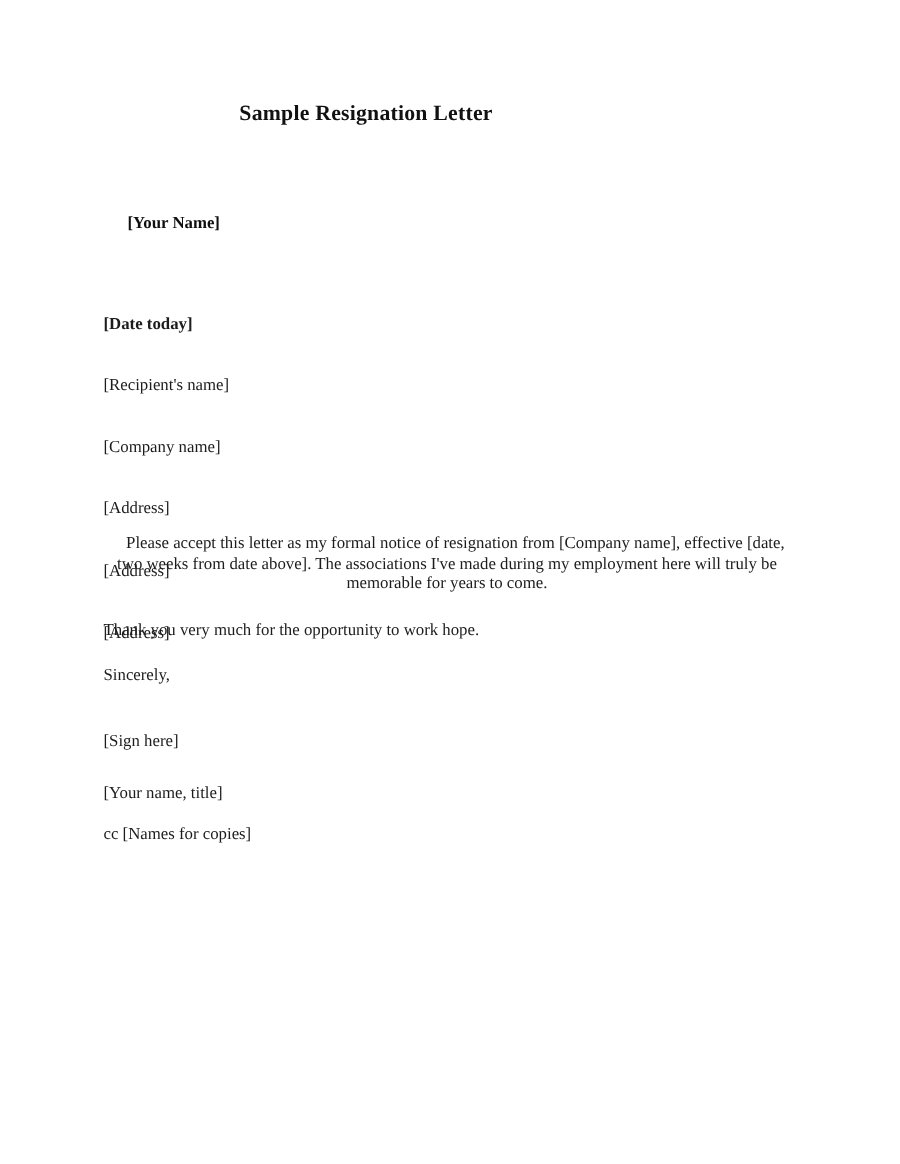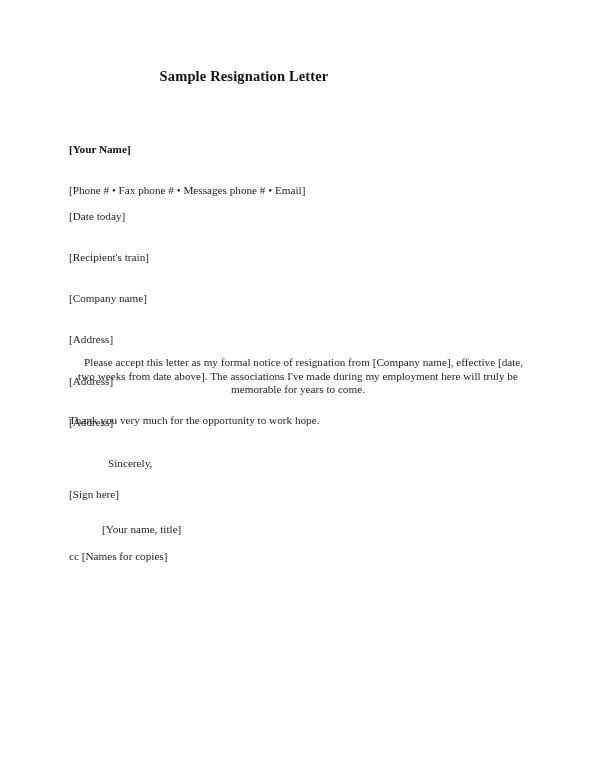--- a/index.html
+++ b/index.html
@@ -45,52 +45,52 @@
     line-height: 13.8px;
     color: #1c1c1c;
     white-space: pre-wrap;
   }
   .block .line {
     display: block;
   }
   .bold-line {
     font-weight: bold;
     color: #0f0f0f;
+    margin-left: 16px;
   }
 
   
   #sender-block      { top: 115px; }
-  #date-block        { top: 182px; }
+  #date-block        { top: 182px; font-weight: bold; }
   #recipient-block   { top: 223px; }
   #salutation-block  { top: 305px; }
   #paragraph-1       { top: 342px; width: 458px; text-align: center; }
   #paragraph-2       { top: 386px; width: 458px; }
-  #closing-sincerely { top: 429px; margin-left: 39px; }
+  #closing-sincerely { top: 416px; }
   #closing-sign      { top: 460px; }
-  #closing-name      { top: 495px; margin-left: 33px; }
+  #closing-name      { top: 495px; }
   #closing-cc        { top: 522px; }
 </style>
 </head>
 <body>
 
 <div class="page">
 
   <div class="letter-title">Sample Resignation Letter</div>
 
   <div class="block" id="sender-block">
     <span class="line bold-line">[Your Name]</span>
-    <span class="line">[Phone # • Fax phone # • Messages phone # • Email]</span>
   </div>
 
   <div class="block" id="date-block">
     <span class="line">[Date today]</span>
   </div>
 
   <div class="block" id="recipient-block">
-    <span class="line">[Recipient's train]</span>
+    <span class="line">[Recipient's name]</span>
     <span class="line">[Company name]</span>
     <span class="line">[Address]</span>
     <span class="line">[Address]</span>
     <span class="line">[Address]</span>
   </div>
 
 
   <div class="block" id="paragraph-1">
     <span>Please accept this letter as my formal notice of resignation from [Company name], effective [date, two weeks from date above]. The associations I've made during my employment here will truly be memorable for years to come.</span>
   </div>

